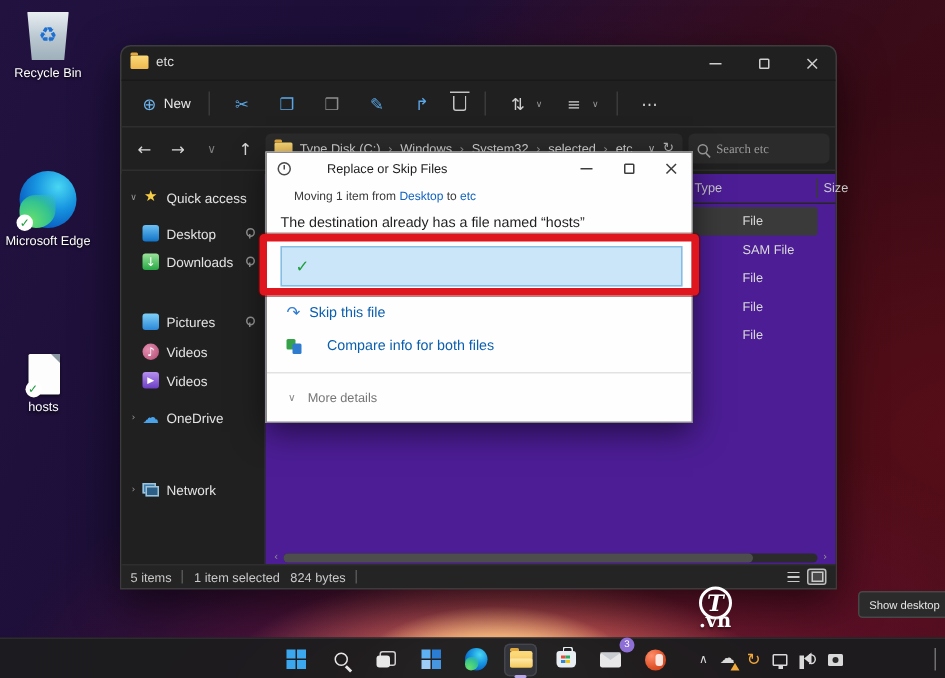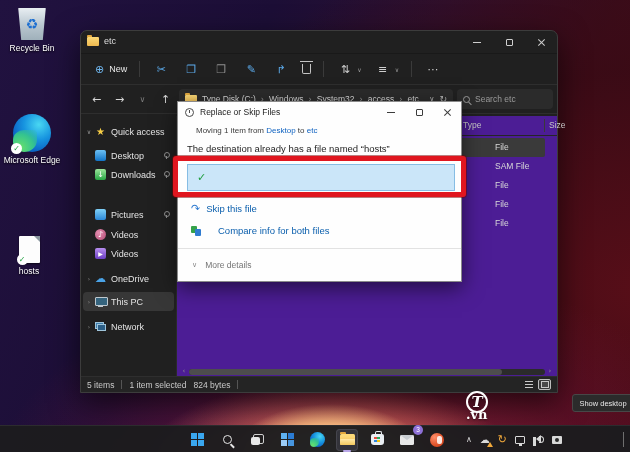--- a/index.html
+++ b/index.html
@@ -71,21 +71,21 @@
     padding:0 4px 0 6px; gap:4px; }
   .navbtn { width:19px; text-align:center; font-size:11px; color:#d6d6d6; }
   .navbtn.dim { color:#7d7d7d; font-size:8px; }
   .addressbar { flex:1; height:20px; background:#2b2b2b; border-radius:4px; display:flex; align-items:center;
     padding:0 6px; gap:5px; font-size:8.5px; color:#d6d6d6; }
   .addressbar .seg { white-space:nowrap; }
   .addressbar .sep { color:#9a9a9a; font-size:8px; }
   .addressbar .spacer { flex:1; }
   .addressbar .endic { color:#b9b9b9; font-size:9px; }
   .searchbox { width:96px; height:20px; background:#2b2b2b; border-radius:4px; display:flex; align-items:center;
-    gap:5px; padding:0 6px; }
+    gap:5px; padding:0 6px;font-family:Liberation Serif, serif; }
   .mag { position:relative; width:7px; height:7px; border:1px solid #9a9a9a; border-radius:50%; flex:none; }
   .mag::after { content:""; position:absolute; right:-3px; bottom:-2px; width:4px; height:1px; background:#9a9a9a;
     transform:rotate(45deg); }
   .searchbox .ph { font-size:8.5px; color:#9a9a9a; }
 
   .winbody { position:absolute; top:85px; bottom:16px; left:0; right:0; display:flex; }
   .sidebar { position:relative; width:96px; background:#202020; border-right:1px solid #2a2a2a; }
   .side-row { position:absolute; left:2px; right:2px; height:19px; display:flex; align-items:center; font-size:9px;
     color:#e3e3e3; border-radius:4px; }
   .side-row.sel { background:#373737; }
@@ -132,21 +132,21 @@
   .sb-div { width:1px; height:9px; background:#555; }
   .sb-views { margin-left:auto; display:flex; gap:3px; }
   .sbv { width:13px; height:11px; border-radius:2px; display:flex; align-items:center; justify-content:center; }
   .sbv.active { border:1px solid #bdbdbd; background:#3a3a3a; }
   .sbv .lines { width:8px; height:7px; background:repeating-linear-gradient(180deg,#c9c9c9 0 1px,transparent 1px 3px); }
   .sbv .thumbic { width:8px; height:7px; border:1px solid #c9c9c9; background:#4a4a4a; }
 
   
   .dialog { position:absolute; left:177px; top:101px; width:285px; height:181px; background:#fefefe;
     border:1px solid #8a8a8a; box-shadow:0 6px 20px rgba(0,0,0,.55); color:#1b1b1b; }
-  .dlg-title { position:relative; height:20px; display:flex; align-items:center; padding-left:7px; gap:6px; }
+  .dlg-title { position:relative; height:20px; display:flex; align-items:center; padding-left:7px; gap:24px; }
   .clock { width:9px; height:9px; border:1px solid #4a4a4a; border-radius:50%; position:relative; flex:none; }
   .clock::before { content:""; position:absolute; left:3px; top:1px; width:1px; height:3px; background:#4a4a4a; }
   .dlg-title .t { font-size:8.5px; color:#1b1b1b; }
   .dlg-controls { position:absolute; right:0; top:0; height:20px; display:flex; }
   .dwc { width:28px; height:20px; display:flex; align-items:center; justify-content:center; position:relative; }
   .dwc .minbar,.dwc .xx { background:#3c3c3c; }
   .dwc .maxbox { border-color:#3c3c3c; }
   .dlg-sub { position:absolute; left:18px; top:24px; font-size:8px; color:#3a3a3a; }
   .dlg-sub .lnk { color:#0f62c0; }
   .dlg-head { position:absolute; left:9px; top:41px; font-size:9.5px; color:#1f1f1f; }
@@ -318,21 +318,21 @@
     <span class="navbtn dim g">∨</span>
     <span class="navbtn g">↑</span>
     <div class="addressbar">
       <span class="folder-ic" style="flex:none;"></span>
       <span class="seg">Type Disk (C:)</span>
       <span class="sep g">›</span>
       <span class="seg">Windows</span>
       <span class="sep g">›</span>
       <span class="seg">System32</span>
       <span class="sep g">›</span>
-      <span class="seg">access</span>
+      <span class="seg">selected</span>
       <span class="sep g">›</span>
       <span class="seg">etc</span>
       <span class="spacer"></span>
       <span class="endic g" style="font-size:7px;">∨</span>
       <span class="endic g">↻</span>
     </div>
     <div class="searchbox">
       <i class="mag"></i>
       <span class="ph">Search etc</span>
     </div>
@@ -370,25 +370,20 @@
       </div>
       <div class="side-row" style="top:128px;">
         <span class="ind"></span>
           <span class="sic video g" style="font-size:6px;">▶</span>
         <span>Videos</span>
       </div>
       <div class="side-row" style="top:153px;">
         <span class="chev g">›</span>
         <span class="sic cloud g">☁</span>
         <span>OneDrive</span>
-      </div>
-      <div class="side-row sel" style="top:176px;">
-        <span class="chev g">›</span>
-        <span class="sic pc"></span>
-        <span>This PC</span>
       </div>
       <div class="side-row" style="top:201px;">
         <span class="chev g">›</span>
         <span class="sic net"></span>
         <span>Network</span>
       </div>
     </div>
 
     <div class="filepane">
       <div class="cols">

